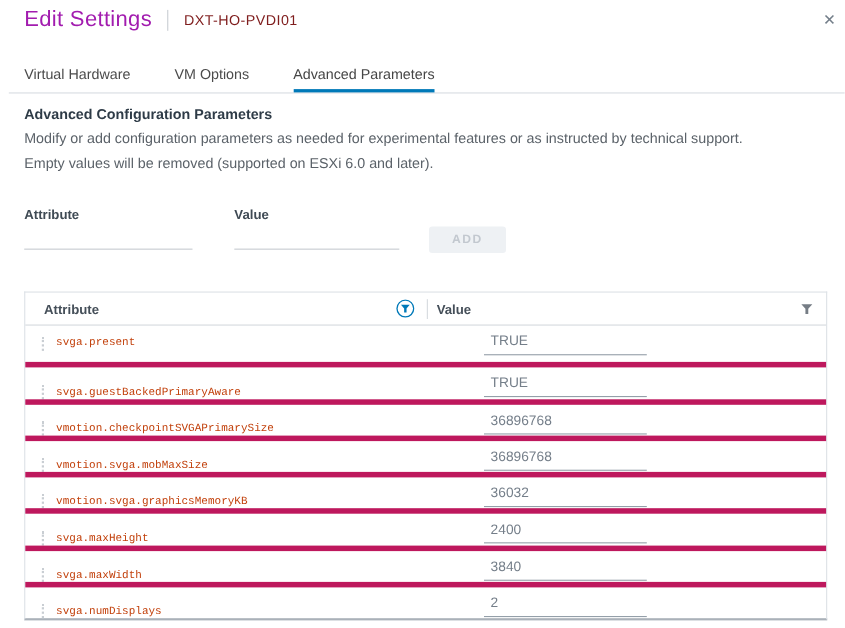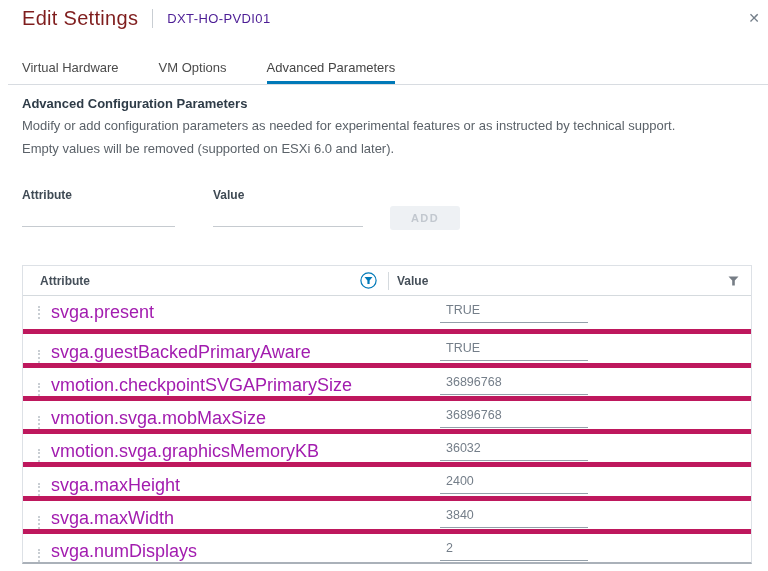--- a/index.html
+++ b/index.html
@@ -1,23 +1,23 @@
 <!DOCTYPE html>
 <html><head>
 <meta charset="utf-8">
 <style>
   * { margin:0; padding:0; box-sizing:border-box; }
   html,body { width:768px; height:571px; background:#ffffff;
     font-family:"Liberation Sans", sans-serif; overflow:hidden; position:relative; }
 
   
   .dlg-header { position:absolute; top:7px; left:22px; display:flex; align-items:center; }
-  .dlg-title { font-size:20px; font-weight:300; color:#7f1d1d; letter-spacing:.3px; }
+  .dlg-title { font-size:20px; font-weight:300; color:#a21caf; letter-spacing:.3px; }
   .title-divider { width:1px; height:19px; background:#c9ced3; margin:0 14px; }
-  .vm-name { font-size:13px; color:#4c1d95; letter-spacing:.4px; }
+  .vm-name { font-size:13px; color:#7f1d1d; letter-spacing:.4px; }
   .close-btn { position:absolute; top:8px; left:744px; width:20px; height:20px;
     display:flex; align-items:center; justify-content:center; font-size:14px;
     color:#737e89; cursor:pointer; }
 
   
   .tabs { position:absolute; top:61px; left:8px; right:0; display:flex;
     align-items:center; border-bottom:1px solid #d8dce1; padding-left:14px; }
   .tab { font-size:13px; line-height:14px; color:#4b4b4b; margin-right:40px;
     padding-bottom:9px; cursor:pointer; white-space:nowrap; }
   .tab.active { border-bottom:3px solid #0079b8; padding-bottom:6px; color:#454545; }
@@ -51,21 +51,21 @@
   .th-val { flex:1; display:flex; align-items:center; padding-left:8px; height:100%; }
   .th-label { font-size:12px; font-weight:bold; color:#454f59; }
   .col-divider { width:1px; height:18px; background:#d5dade; }
   .filter-circled { margin-left:auto; margin-right:11px; cursor:pointer; display:flex; }
   .filter-plain { margin-left:auto; margin-right:12px; cursor:pointer; display:flex; }
 
   .param-row { position:relative; height:33.25px; display:flex; align-items:center; }
   .param-row + .param-row { border-top:5px solid #be185d;align-items:flex-end; }
   .drag-handle { margin-left:15px; width:2px; height:13px;
     border-left:2px dotted #c9ced3; cursor:grab; }
-  .attr-text { margin-left:11px; font-size:18px; color:#a21caf; }
+  .attr-text { margin-left:11px; font-size:10px; color:#c2410c;font-family:Liberation Mono, monospace; }
   .val-input { position:absolute; left:383px; top:5px; width:148px; height:22px;
     border:none; border-bottom:1px solid #949fa9; background:transparent;
     font-size:12.5px; color:#747e89; padding:0 6px 3px 6px; outline:none;
     font-family:"Liberation Sans", sans-serif; border-radius:0;margin-left:34px; }
 </style>
 </head>
 <body>
 
 <div class="dlg-header">
   <span class="dlg-title">Edit Settings</span>

